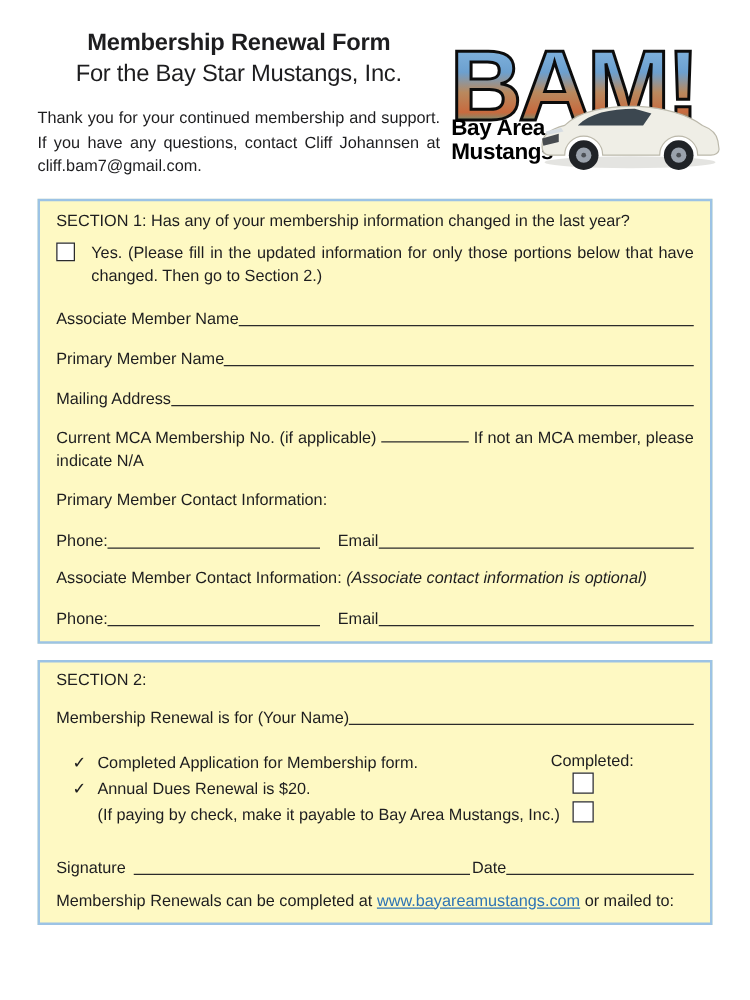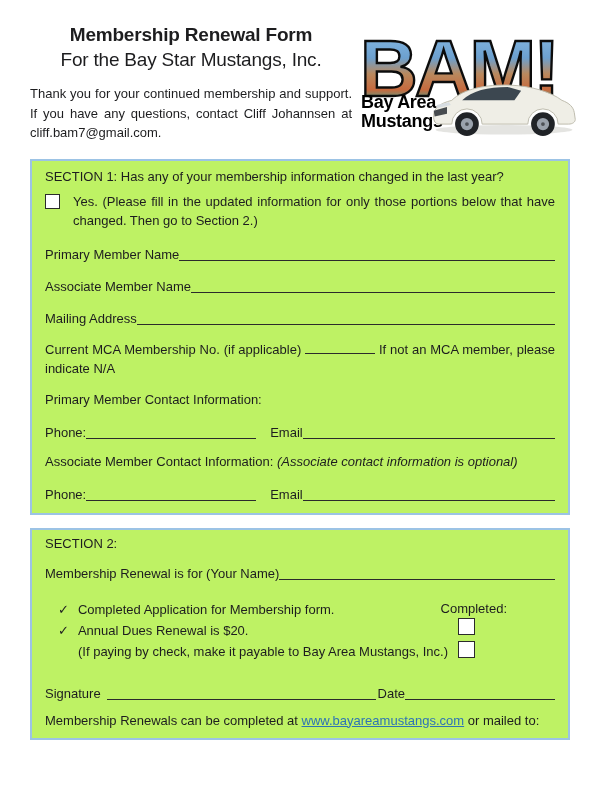--- a/index.html
+++ b/index.html
@@ -27,21 +27,21 @@
     letter-spacing:-0.3px;
   }
   .car-svg { position:absolute; right:-6px; top:52px; }
 
   
   .box {
     border:2px solid #9CC3E5;
     margin:0 30px;
     padding:8px 13px 10px 13px;
     font-size:13px;
-    background:#bef264;
+    background:#fef9c3;
   }
   #section1-box { margin-top:11px; }
   #section2-box { margin-top:13px; padding-top:6px; padding-bottom:8px; }
 
   .sec-heading { line-height:1.3; }
 
   .opt-row { display:flex; margin-top:13px; }
   .opt-row.second { margin-top:6px; }
   .checkbox {
     width:15px; height:15px; border:1px solid #2b2b2b;
@@ -141,26 +141,26 @@
 
 <div class="box" id="section1-box">
   <div class="sec-heading">SECTION 1:  Has any of your membership information changed in the last year?</div>
 
   <div class="opt-row second">
     <span class="checkbox"></span>
     <span class="opt-label">Yes.  (Please fill in the updated information for only those portions below that have changed.  Then go to Section 2.)</span>
   </div>
 
   <div class="field-row">
+    <span class="lbl">Associate Member Name</span>
+    <span class="fill-line grow"></span>
+  </div>
+
+  <div class="field-row">
     <span class="lbl">Primary Member Name</span>
-    <span class="fill-line grow"></span>
-  </div>
-
-  <div class="field-row">
-    <span class="lbl">Associate Member Name</span>
     <span class="fill-line grow"></span>
   </div>
 
   <div class="field-row">
     <span class="lbl">Mailing Address</span>
     <span class="fill-line grow"></span>
   </div>
 
   <div class="para">
     <span>Current MCA Membership No. (if applicable)</span>

